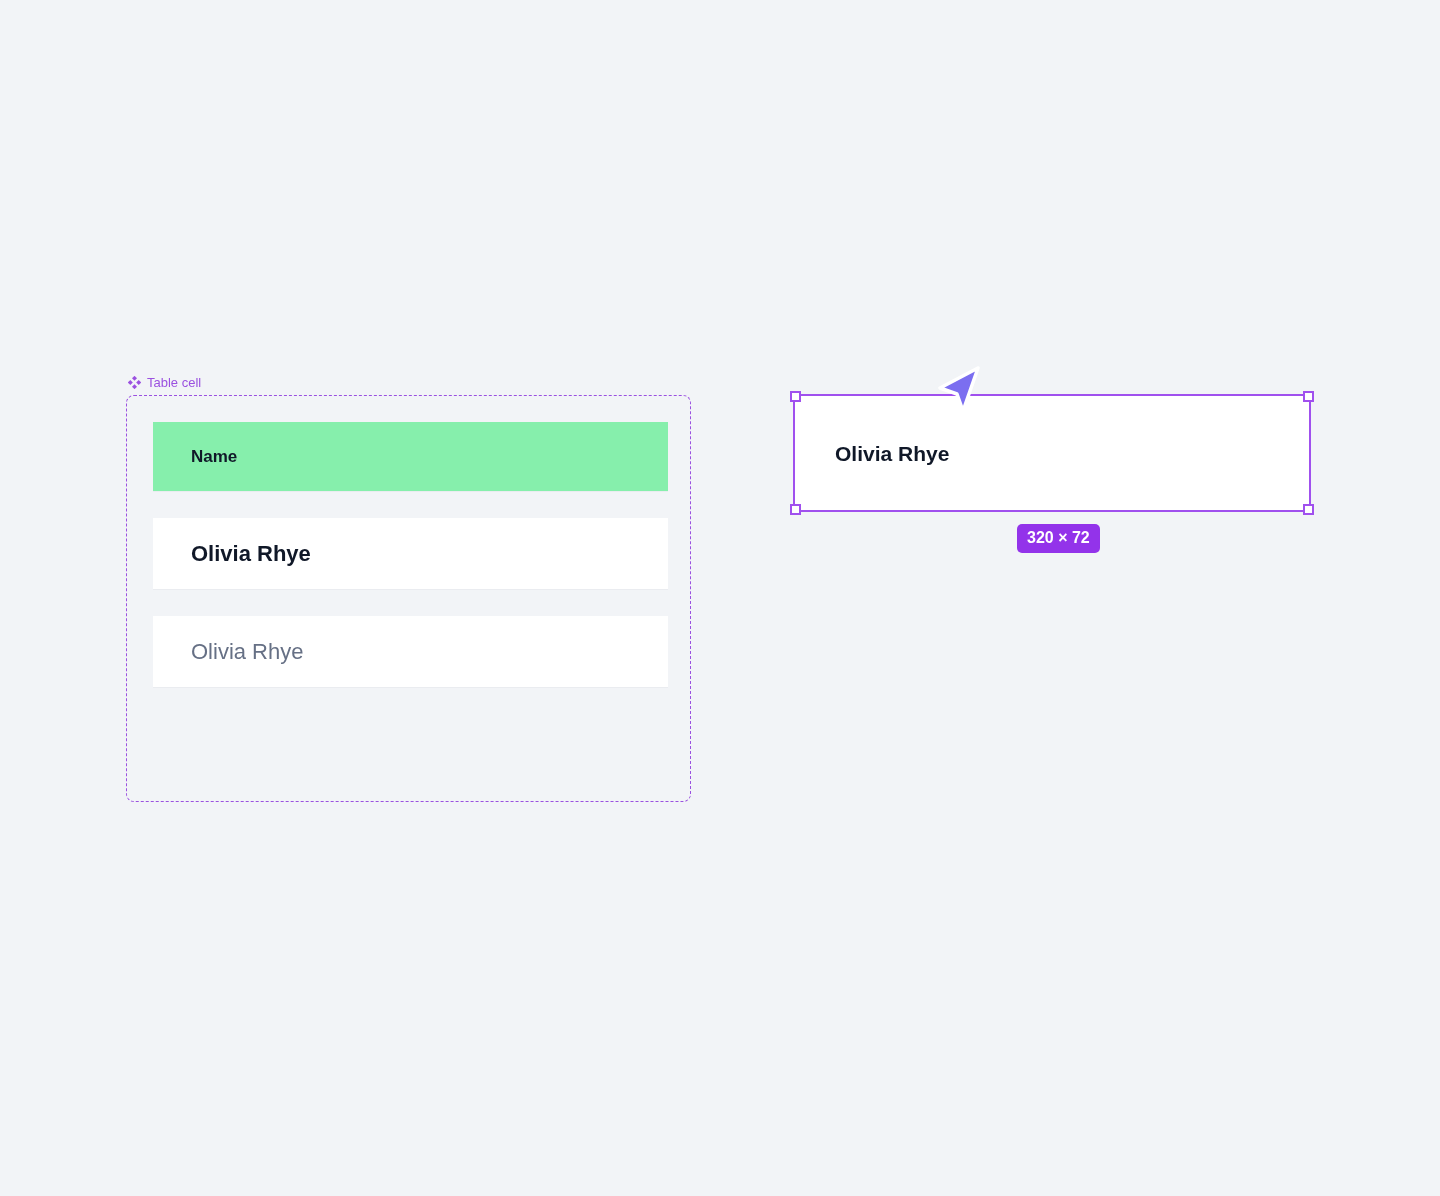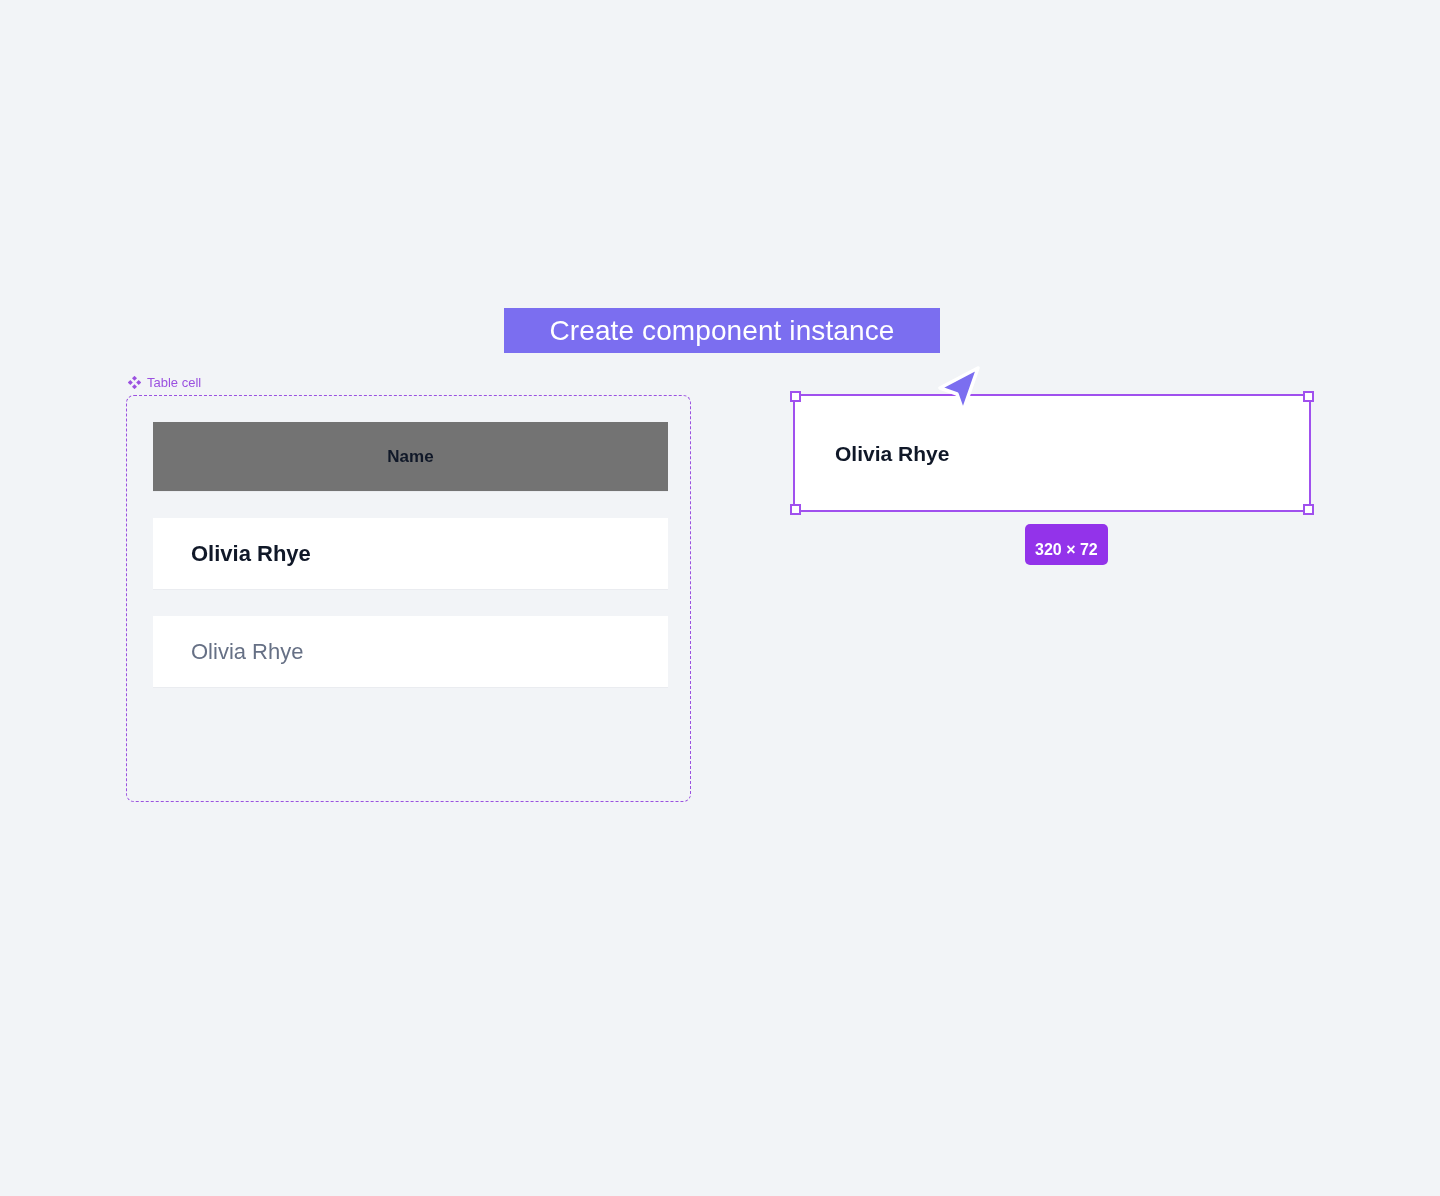--- a/index.html
+++ b/index.html
@@ -90,23 +90,22 @@
   .table-cell {
     width: 515px;
     height: 72px;
     box-sizing: border-box;
     display: flex;
     align-items: center;
     padding: 0 38px;
     border-bottom: 1px solid #eaecf0;
   }
   .table-cell.header {
-    background: #737373;
+    background: #86efac;
     height: 70px;
-    justify-content: center;
   }
   .table-cell.default,
   .table-cell.placeholder {
     background: #ffffff;
   }
   .cell-text-header {
     font-size: 17px;
     font-weight: 700;
     color: #101828;
     line-height: 1;
@@ -163,51 +162,48 @@
     border: 2px solid #a050ee;
     box-sizing: border-box;
   }
   .handle.tl { left: -5px;  top: -5px; }
   .handle.tr { right: -5px; top: -5px; }
   .handle.bl { left: -5px;  bottom: -5px; }
   .handle.br { right: -5px; bottom: -5px; }
 
   .size-badge {
     position: absolute;
-    left: 232px;
+    left: 224px;
     top: 130px;
     background: #9333ea;
     color: #ffffff;
     font-size: 16px;
     font-weight: 700;
     line-height: 1;
-    padding: 18px 10px 7px;
+    padding: 6px 10px 7px;
     border-radius: 5px;
     white-space: nowrap;
     text-align: center;
   }
 
   
   .cursor {
     position: absolute;
     left: 938px;
     top: 366px;
     width: 42px;
     height: 48px;
     pointer-events: none;
   }
 </style>
 </head>
 <body>
 
 <div id="canvas">
 
-  <div class="action-banner">
-    <span class="action-banner-label">Create component instance</span>
-  </div>
 
   <div class="component-frame-wrap">
 
     <div class="component-label">
       <svg class="component-icon" viewBox="0 0 14 14">
         <g fill="#9b51e0">
           <rect x="5.1" y="0.6" width="3.8" height="3.8" transform="rotate(45 7 2.5)"></rect>
           <rect x="0.6" y="5.1" width="3.8" height="3.8" transform="rotate(45 2.5 7)"></rect>
           <rect x="9.6" y="5.1" width="3.8" height="3.8" transform="rotate(45 11.5 7)"></rect>
           <rect x="5.1" y="9.6" width="3.8" height="3.8" transform="rotate(45 7 11.5)"></rect>

